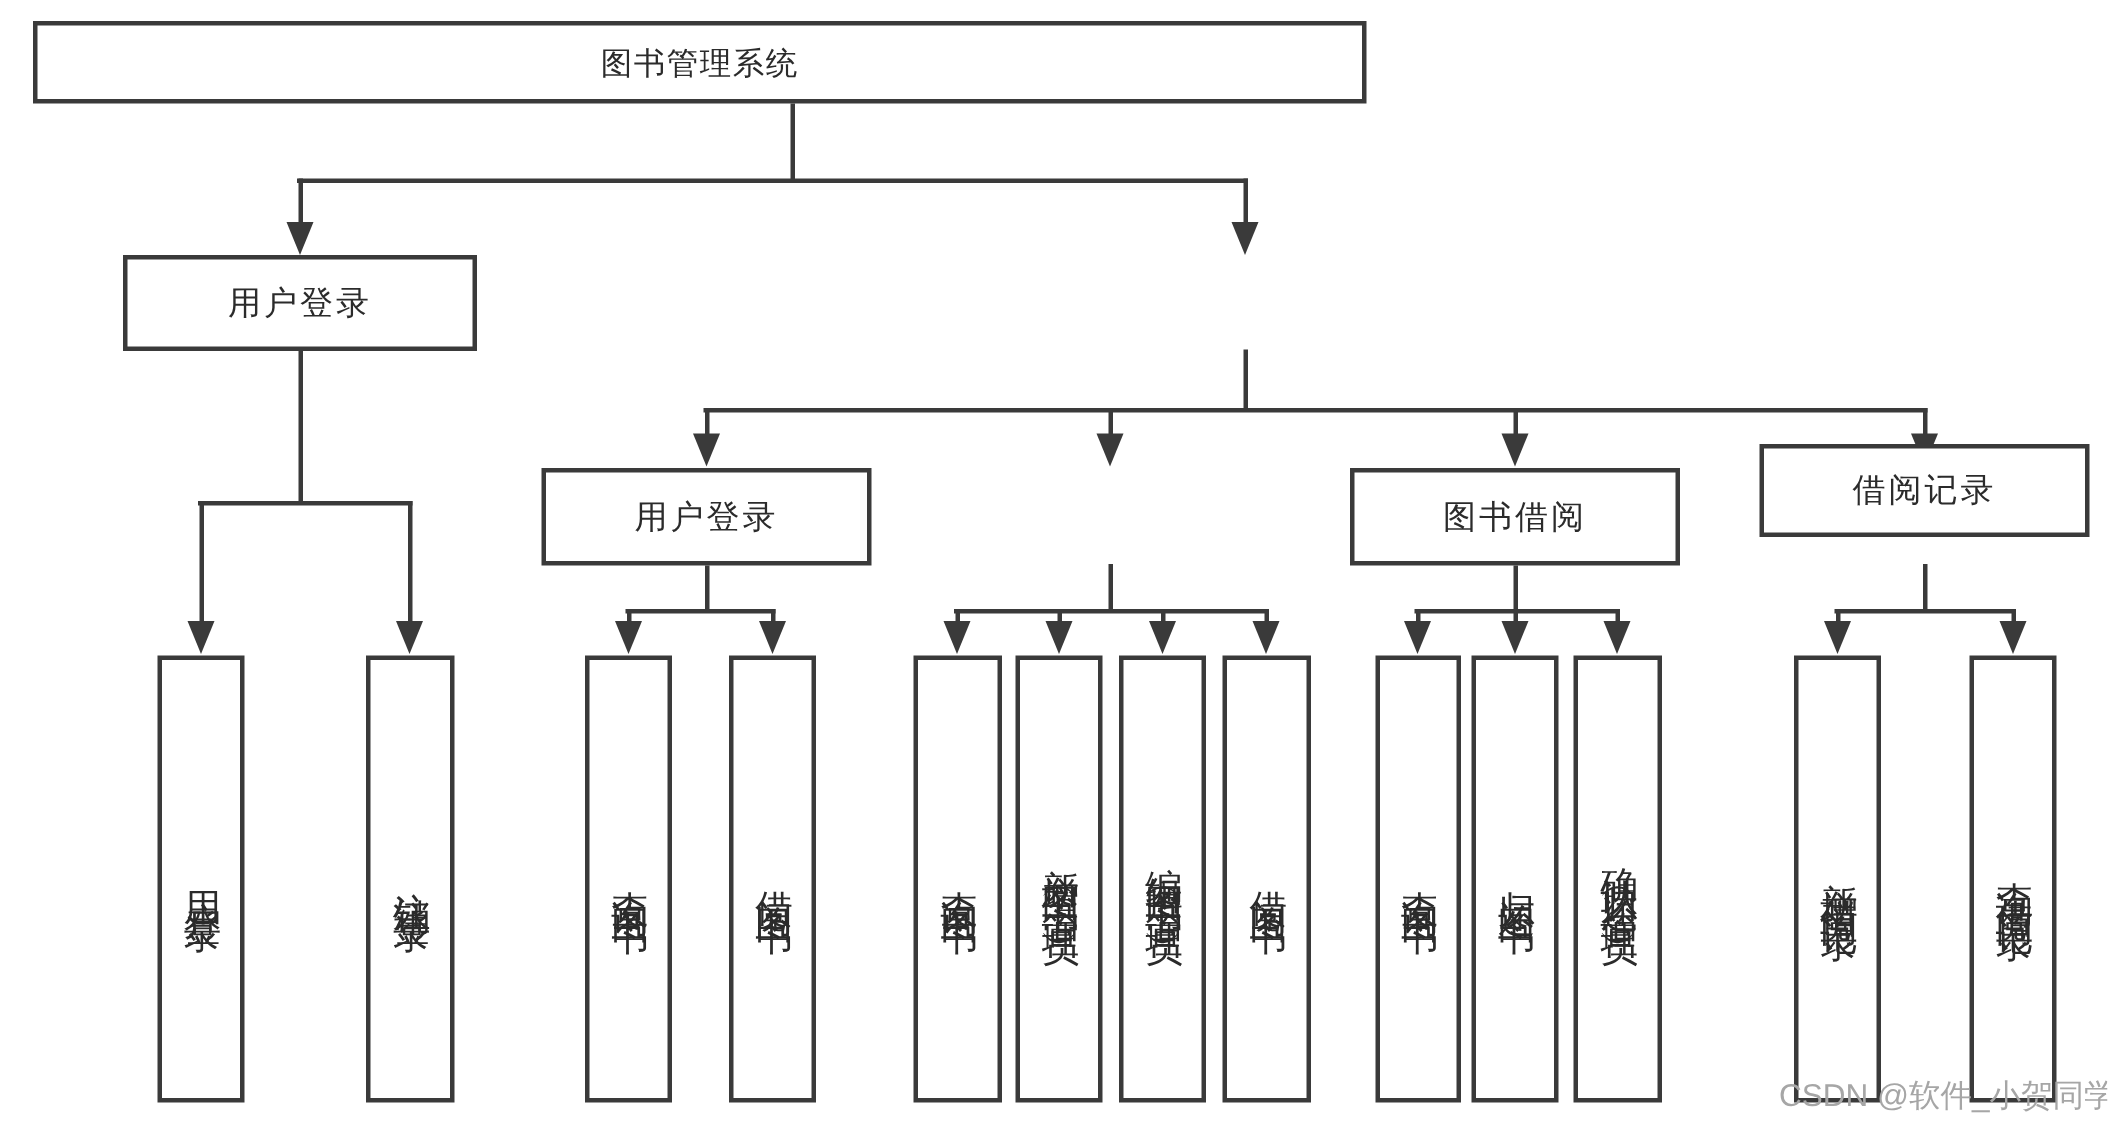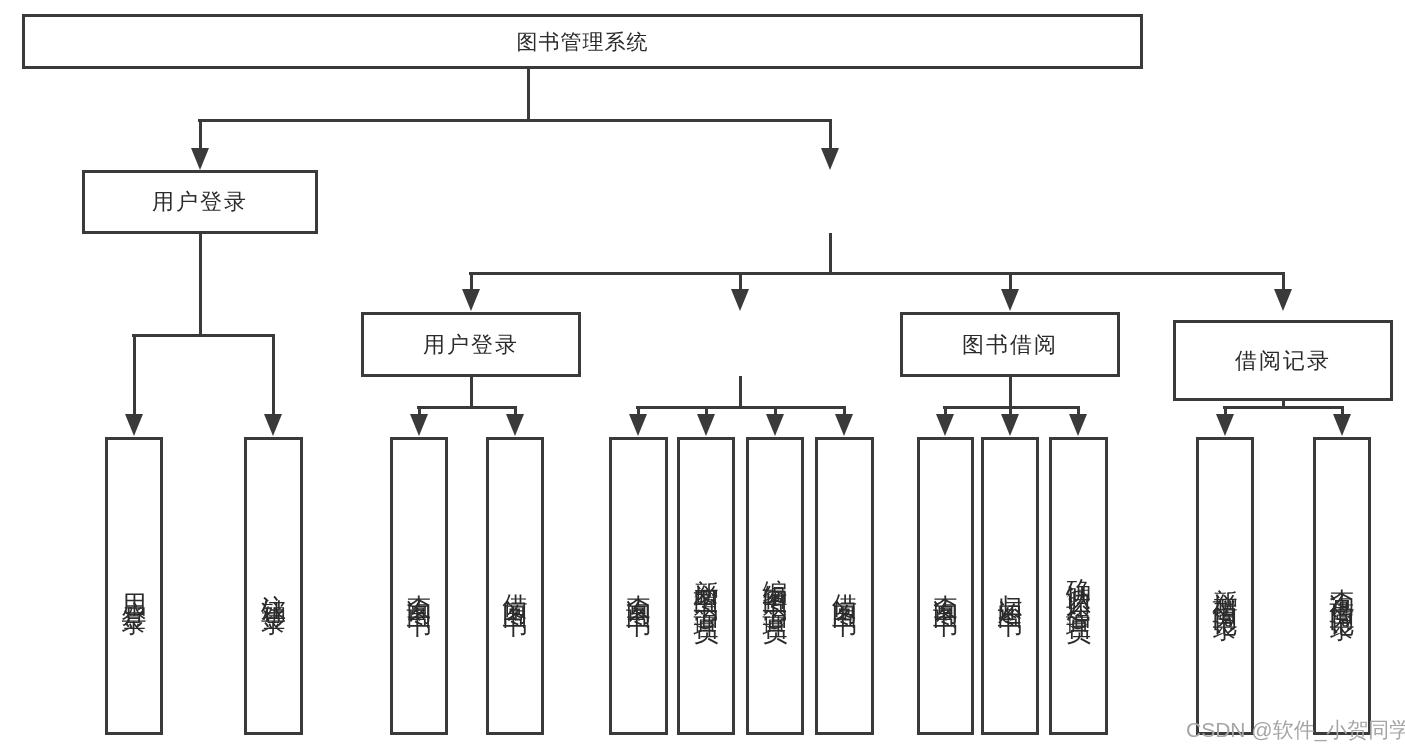--- a/index.html
+++ b/index.html
@@ -81,27 +81,27 @@
       <div class="line" style="left: 1008.5px; top: 406px; width: 3px; height: 10px;"></div>
       <div class="ahead" style="left: 1001px; top: 414px;"></div>
       <div class="line" style="left: 1076.5px; top: 406px; width: 3px; height: 10px;"></div>
       <div class="ahead" style="left: 1069px; top: 414px;"></div>
       <div class="line" style="left: 1223.5px; top: 406px; width: 3px; height: 10px;"></div>
       <div class="ahead" style="left: 1216px; top: 414px;"></div>
       <div class="line" style="left: 1340.5px; top: 406px; width: 3px; height: 10px;"></div>
       <div class="ahead" style="left: 1333px; top: 414px;"></div>
     </div>
 
-  <div class="box rootbox" style="left:22px;top:14px;width:1121px;height:55px;">图书管理系统</div>
+  <div class="box rootbox" style="left:22px;top:14px;width:889px;height:55px;">图书管理系统</div>
 
   <div class="box hbox" style="left:82px;top:170px;width:236px;height:64px;">用户登录</div>
 
   <div class="box hbox" style="left:361px;top:312px;width:220px;height:65px;">用户登录</div>
   <div class="box hbox" style="left:900px;top:312px;width:220px;height:65px;">图书借阅</div>
-  <div class="box hbox" style="left:1173px;top:320px;width:220px;height:81px;">借阅记录</div>
+  <div class="box hbox" style="left:1173px;top:296px;width:220px;height:62px;">借阅记录</div>
 
   <div class="box leaf" style="left:105px;top:437px;width:58px;height:298px;">用户登录</div>
   <div class="box leaf" style="left:244px;top:437px;width:59px;height:298px;">注销登录</div>
 
   <div class="box leaf" style="left:390px;top:437px;width:58px;height:298px;">查询图书</div>
   <div class="box leaf" style="left:486px;top:437px;width:58px;height:298px;">借阅图书</div>
 
   <div class="box leaf" style="left:609px;top:437px;width:59px;height:298px;">查询图书</div>
   <div class="box leaf" style="left:677px;top:437px;width:58px;height:298px;">新增图书（管理员）</div>
   <div class="box leaf" style="left:746px;top:437px;width:58px;height:298px;">编辑图书（管理员）</div>

